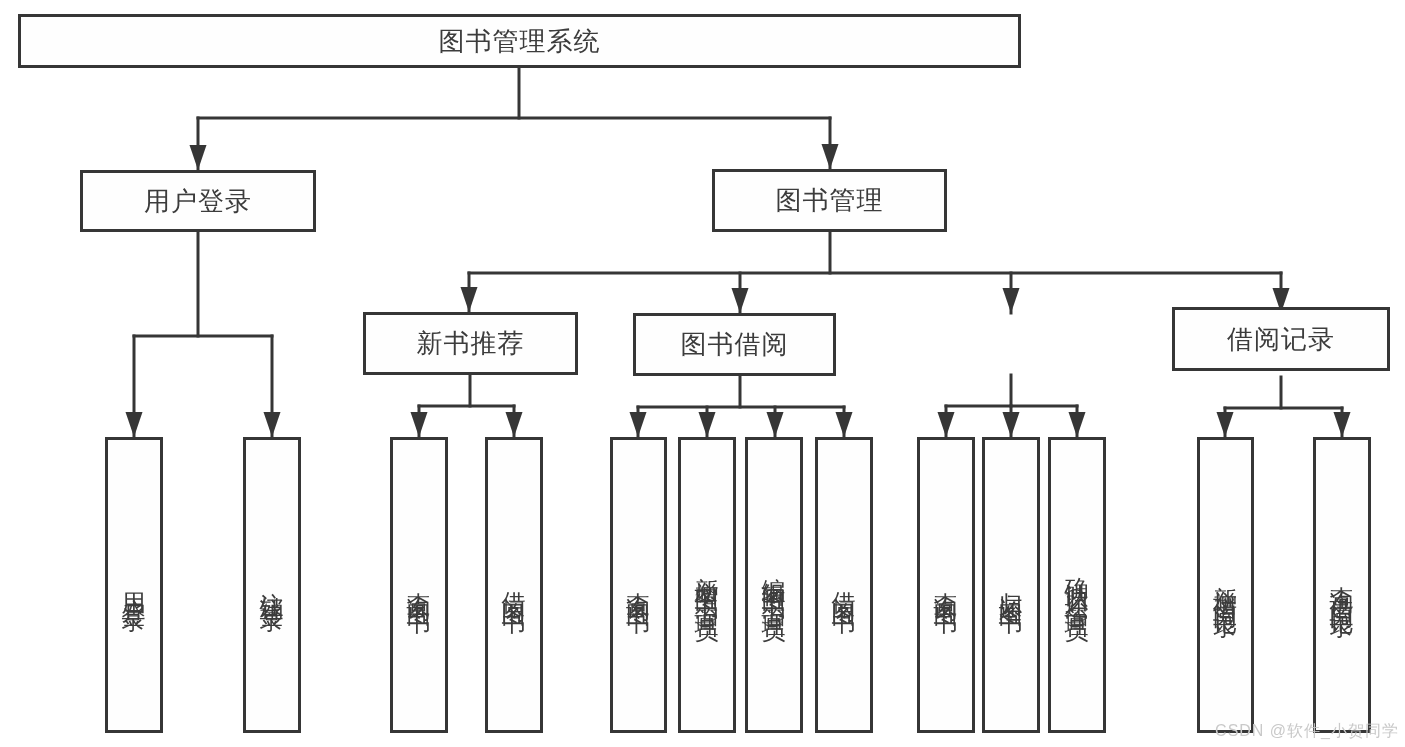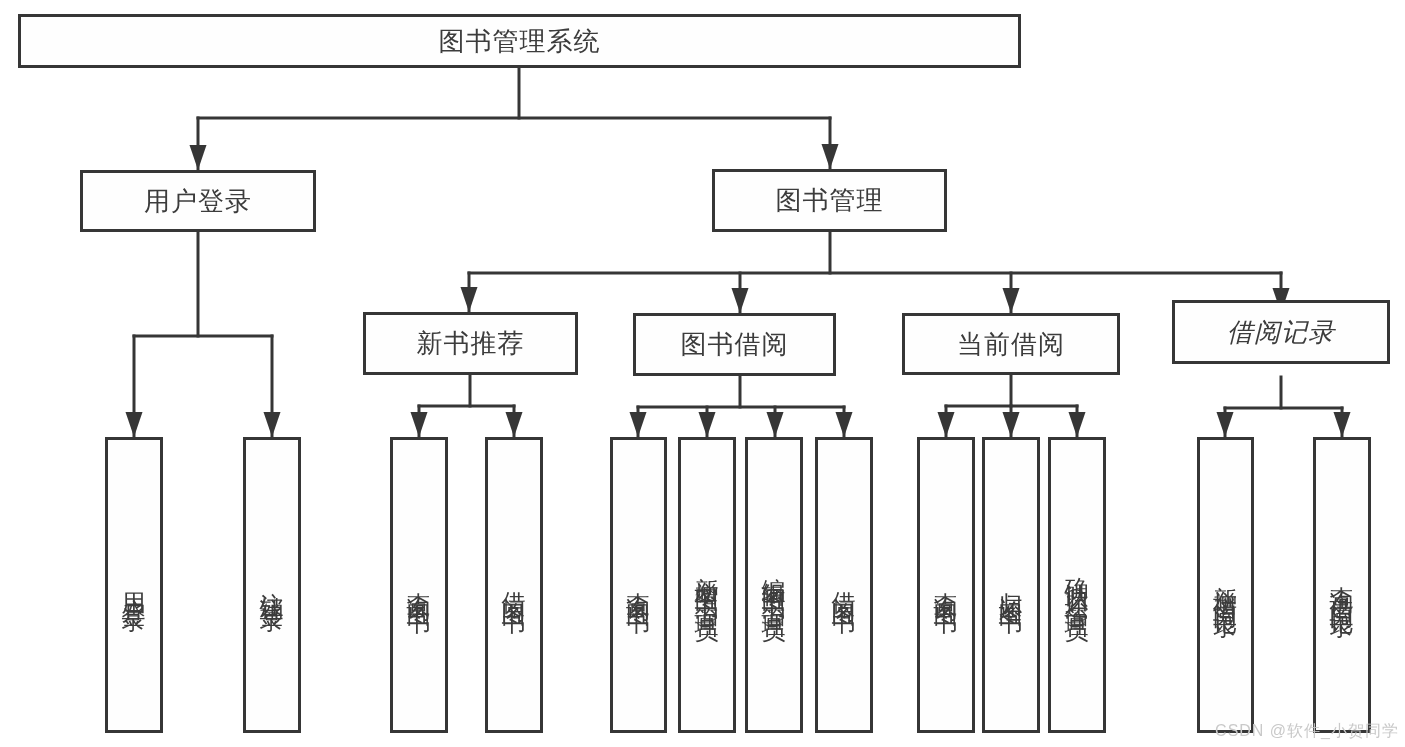--- a/index.html
+++ b/index.html
@@ -122,24 +122,21 @@
   <div class="box h" style="left:712px; top:169px; width:235px; height:63px;">
     <span>图书管理</span>
   </div>
 
   <div class="box h" style="left:363px; top:312px; width:215px; height:63px;">
     <span>新书推荐</span>
   </div>
   <div class="box h" style="left:633px; top:313px; width:203px; height:63px;">
     <span>图书借阅</span>
   </div>
-  <div class="box h" style="left:902px; top:313px; width:218px; height:62px;">
-    <span>当前借阅</span>
-  </div>
-  <div class="box h" style="left:1172px; top:300px; width:218px; height:64px;font-style:italic;">
+  <div class="box h" style="left:1172px; top:307px; width:218px; height:64px;">
     <span>借阅记录</span>
   </div>
 
   <div class="box leaf" style="left:105px; top:437px; width:58px; height:296px;">
     <span>用户登录</span>
   </div>
   <div class="box leaf" style="left:243px; top:437px; width:58px; height:296px;">
     <span>注销登录</span>
   </div>
 

